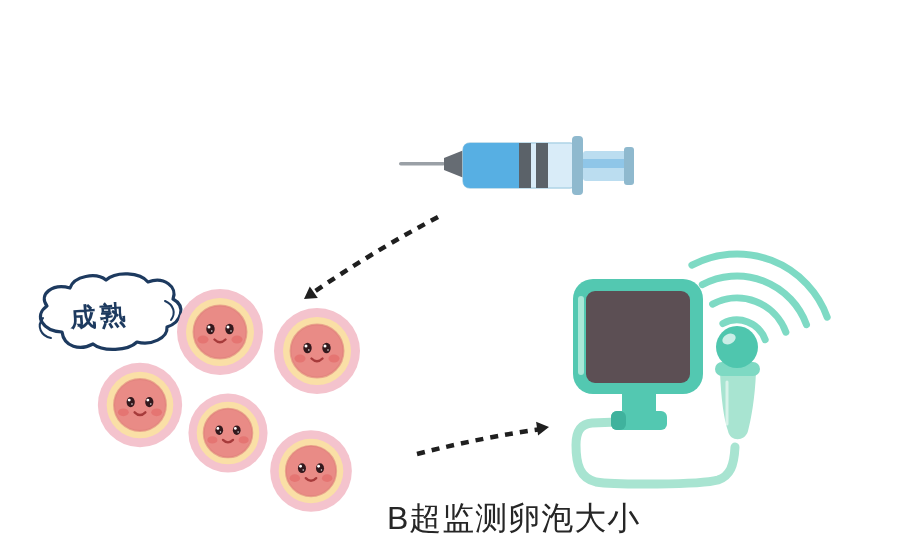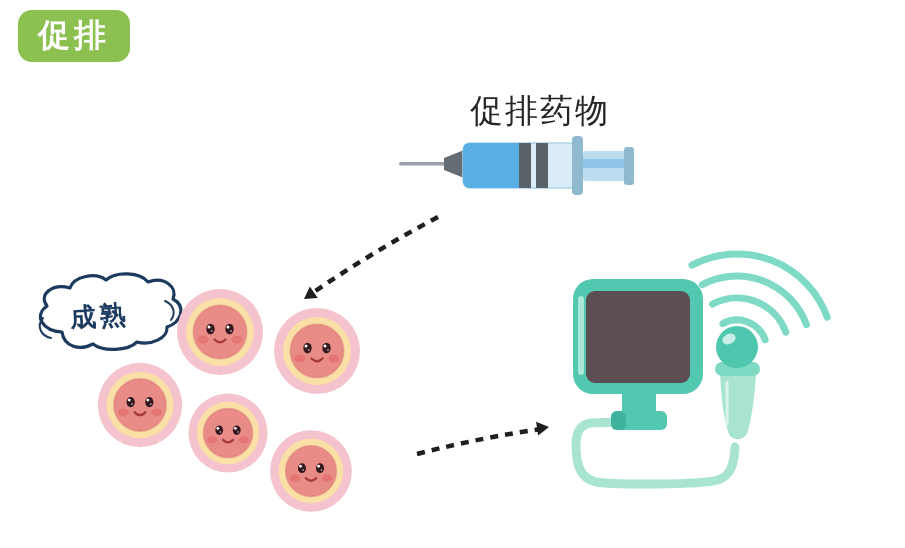--- a/index.html
+++ b/index.html
@@ -130,16 +130,15 @@
         <path class="probeBody" d="M 720 372 L 756 372 C 755 398 751 420 748 431 C 745 442 730 442 728 431
                                    C 724 420 721 398 720 372 Z"></path>
         <path d="M 727 382 L 727 424" stroke="rgba(255,255,255,.55)" stroke-width="3" stroke-linecap="round" fill="none"></path>
         <rect x="715" y="362" width="45" height="14" rx="7" class="collar"></rect>
         <circle cx="737" cy="347" r="21" class="ball"></circle>
         <ellipse cx="729" cy="339" rx="7" ry="5" fill="rgba(255,255,255,.7)" transform="rotate(-25 729 339)"></ellipse>
       </g>
     </g>
   </svg>
 
-  <div class="badge">促排</div>
-  <div class="txt drug-label">促排药物</div>
   <div class="txt cloud-label">成熟</div>
+  <div class="txt monitor-label">B超监测卵泡大小</div>
 </div>
 
 </body></html>

